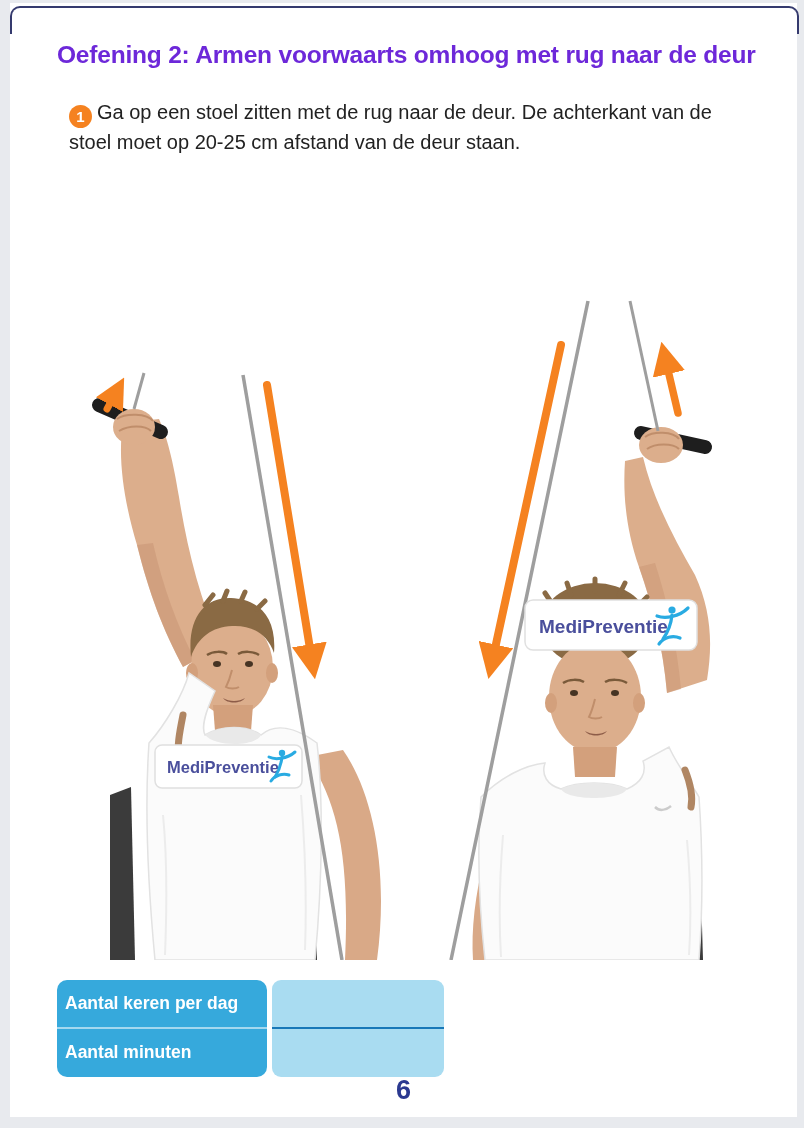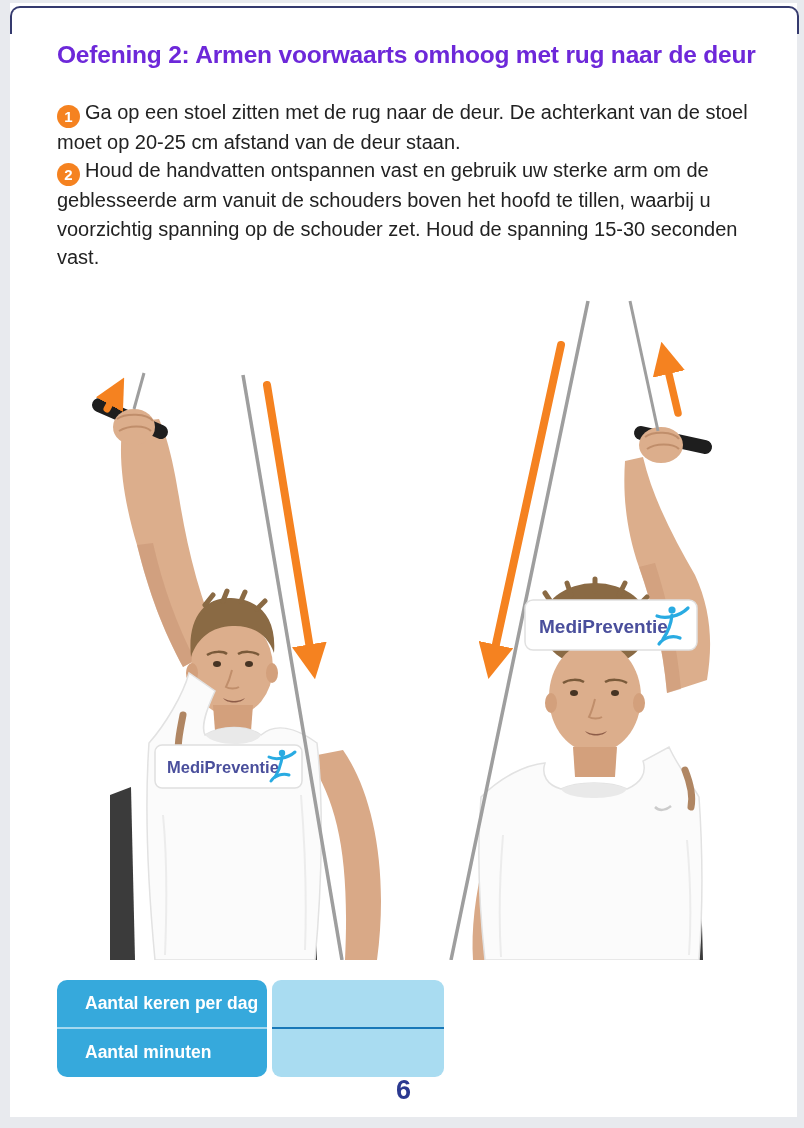--- a/index.html
+++ b/index.html
@@ -19,36 +19,36 @@
     border-radius:10px 10px 0 0;
   }
   .title{
     position:absolute;left:47px;top:38px;width:720px;
     color:#6d28d9;font-size:24.5px;font-weight:700;letter-spacing:-0.2px;
   }
   .steps{
     position:absolute;left:47px;top:95px;width:700px;
     color:#222222;font-size:20px;line-height:28.4px;
   }
-  .step{display:block;}
+  .step{display:block;margin-left:12px;}
   .badge{
     display:inline-block;width:23px;height:23px;border-radius:50%;
     background:#f58220;color:#ffffff;text-align:center;
     font-size:15px;font-weight:700;line-height:23px;
     vertical-align:-3px;margin-right:5px;
   }
   .figures-svg{position:absolute;left:45px;top:292px;width:735px;height:665px;}
   .exercise-table{position:absolute;left:47px;top:977px;width:390px;height:97px;}
   .tbl-dark{
     position:absolute;left:0;top:0;width:210px;height:97px;
     background:#36a9dc;border-radius:10px;overflow:hidden;
   }
   .tbl-dark .row{
     height:47px;display:flex;align-items:center;
-    padding-left:28px;color:#ffffff;font-size:17.5px;font-weight:700;
+    padding-left:8px;color:#ffffff;font-size:17.5px;font-weight:700;
   }
   .tbl-dark .row.second{border-top:2px solid rgba(255,255,255,0.55);height:46px;text-align:right;}
   .tbl-light{
     position:absolute;left:215px;top:0;width:172px;height:97px;
     background:#a9dcf1;border-radius:9px;overflow:hidden;
   }
   .tbl-light .sep{position:absolute;left:0;top:47px;width:100%;height:2px;background:#1878b8;}
   .page-number{
     position:absolute;left:0;right:0;top:1072px;text-align:center;
     color:#2b3990;font-size:27px;font-weight:600;
@@ -169,23 +169,20 @@
       </g>
     </g>
 
     <path d="M506,50 L436,372" stroke="#f58220" stroke-width="8" stroke-linecap="round" marker-end="url(#ah)"></path>
     <path d="M623,118 L609,58" stroke="#f58220" stroke-width="7.5" stroke-linecap="round" marker-end="url(#ah)"></path>
   </svg>
 
   <div class="steps">
     <div class="step">
       <span class="badge">1</span><span>Ga op een stoel zitten met de rug naar de deur. De achterkant van de stoel moet op 20-25 cm afstand van de deur staan.</span>
-    </div>
-    <div class="step">
-      <span class="badge">2</span><span>Houd de handvatten ontspannen vast en gebruik uw sterke arm om de geblesseerde arm vanuit de schouders boven het hoofd te tillen, waarbij u voorzichtig spanning op de schouder zet. Houd de spanning 15-30 seconden vast.</span>
     </div>
   </div>
 
   <div class="exercise-table">
     <div class="tbl-dark">
       <div class="row">
         <span>Aantal keren per dag</span>
       </div>
       <div class="row second">
         <span>Aantal minuten</span>

